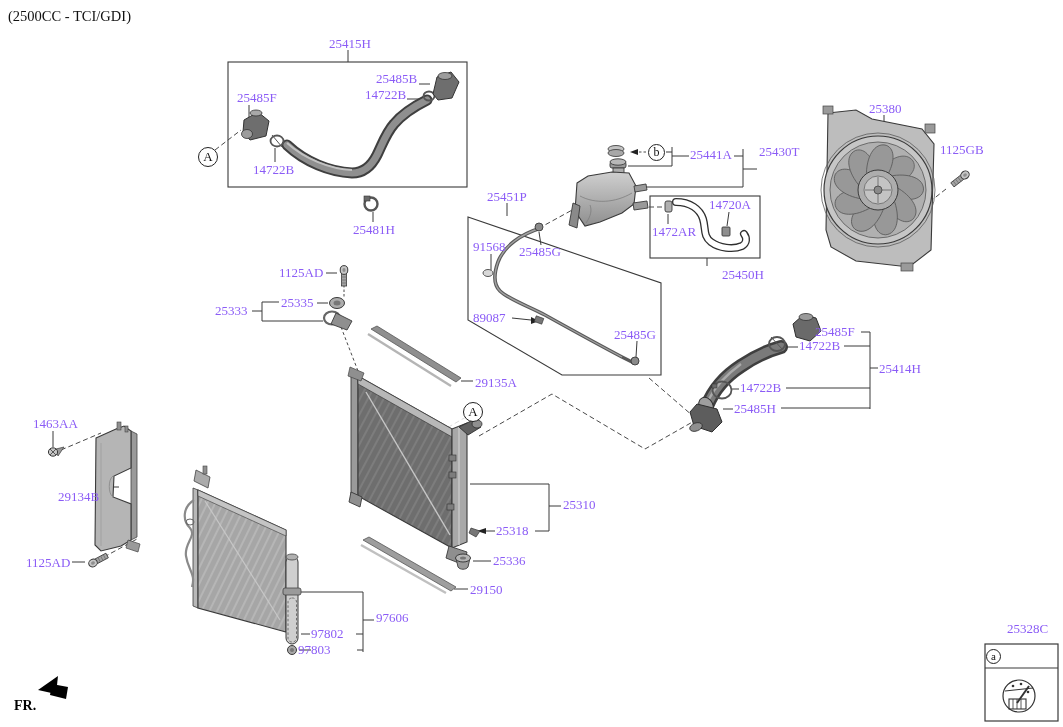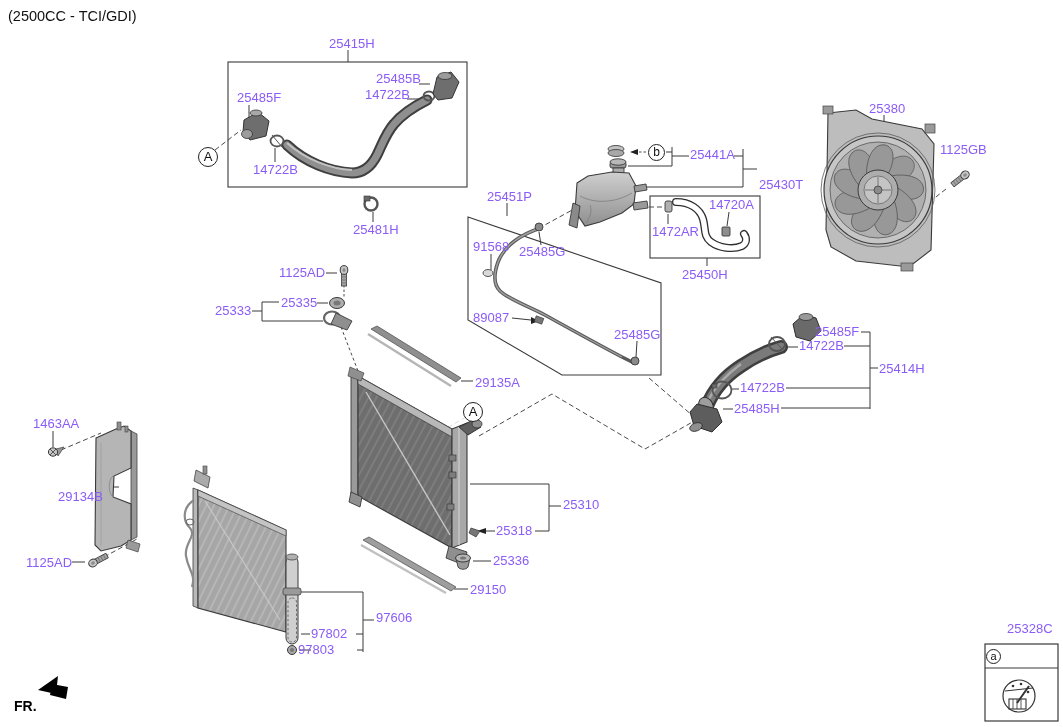--- a/index.html
+++ b/index.html
@@ -1,17 +1,17 @@
 <!DOCTYPE html>
 <html><head>
 <meta charset="utf-8">
 <style>
   html,body{margin:0;padding:0;background:#fff;}
   .canvas{position:relative;width:1063px;height:727px;background:#fff;overflow:hidden;
-          font-family:Liberation Sans, sans-serif;}
+          font-family:Liberation Serif, serif;}
   svg.art{position:absolute;left:0;top:0;}
   .lbl{position:absolute;font-size:13px;line-height:13px;color:#8b5cf6;white-space:nowrap;}
   .hdr{position:absolute;left:8px;top:8px;font-size:14.5px;color:#111;}
   .fr{position:absolute;left:14px;top:698px;font-size:14px;font-weight:bold;color:#000;}
   .callout{position:absolute;border:1.5px solid #222;border-radius:50%;text-align:center;
            color:#111;background:#fff;box-sizing:border-box;}
   .co-big{width:20px;height:20px;line-height:17px;font-size:13px;}
   .co-sm{width:17px;height:17px;line-height:14px;font-size:12px;}
   .co-xs{width:15px;height:15px;line-height:12px;font-size:11px;}
 </style>
@@ -314,24 +314,24 @@
 <div class="hdr">(2500CC - TCI/GDI)</div>
 <div class="fr">FR.</div>
 
 <div class="lbl" style="left:329px;top:37px">25415H</div>
 <div class="lbl" style="left:376px;top:72px">25485B</div>
 <div class="lbl" style="left:365px;top:88px">14722B</div>
 <div class="lbl" style="left:237px;top:91px">25485F</div>
 <div class="lbl" style="left:253px;top:163px">14722B</div>
 <div class="lbl" style="left:353px;top:223px">25481H</div>
 <div class="lbl" style="left:690px;top:148px">25441A</div>
-<div class="lbl" style="left:759px;top:178px">25430T</div>
+<div class="lbl" style="left:759px;top:145px">25430T</div>
 <div class="lbl" style="left:709px;top:198px">14720A</div>
 <div class="lbl" style="left:652px;top:225px">1472AR</div>
-<div class="lbl" style="left:682px;top:268px">25450H</div>
+<div class="lbl" style="left:722px;top:268px">25450H</div>
 <div class="lbl" style="left:869px;top:102px">25380</div>
 <div class="lbl" style="left:940px;top:143px">1125GB</div>
 <div class="lbl" style="left:487px;top:190px">25451P</div>
 <div class="lbl" style="left:473px;top:240px">91568</div>
 <div class="lbl" style="left:519px;top:245px">25485G</div>
 <div class="lbl" style="left:473px;top:311px">89087</div>
 <div class="lbl" style="left:614px;top:328px">25485G</div>
 <div class="lbl" style="left:815px;top:325px">25485F</div>
 <div class="lbl" style="left:799px;top:339px">14722B</div>
 <div class="lbl" style="left:879px;top:362px">25414H</div>

